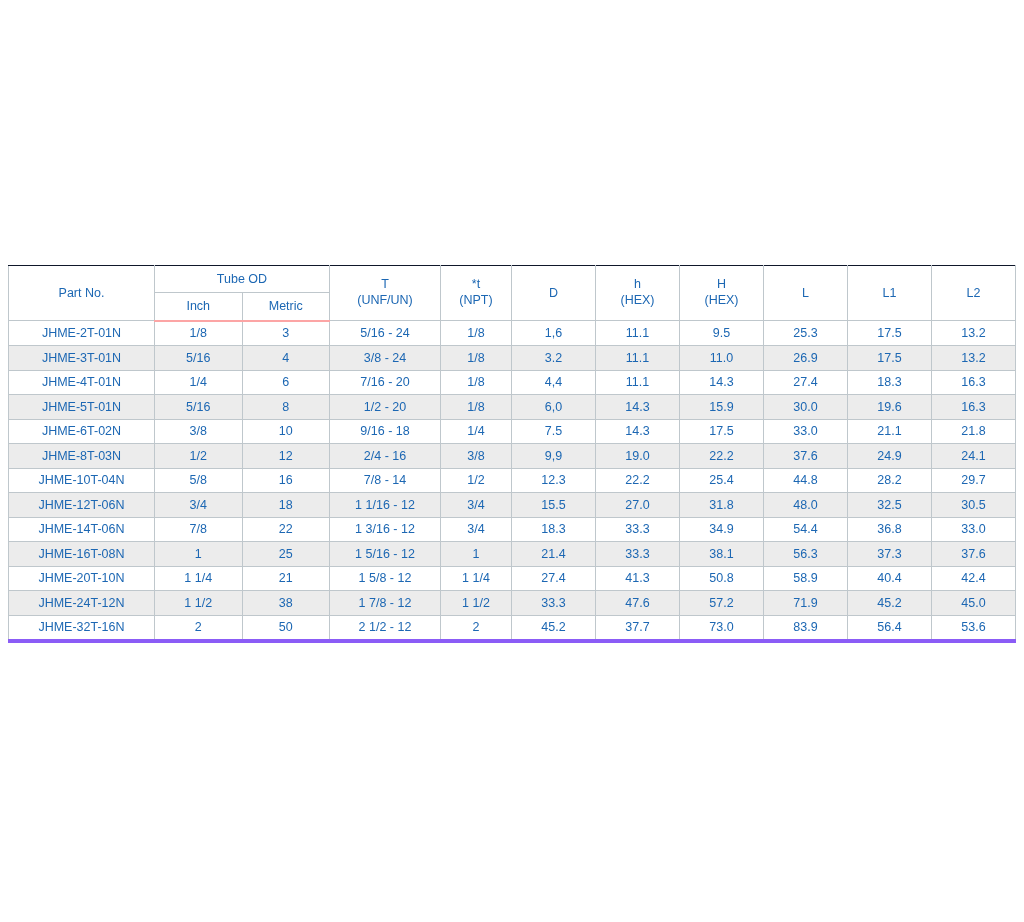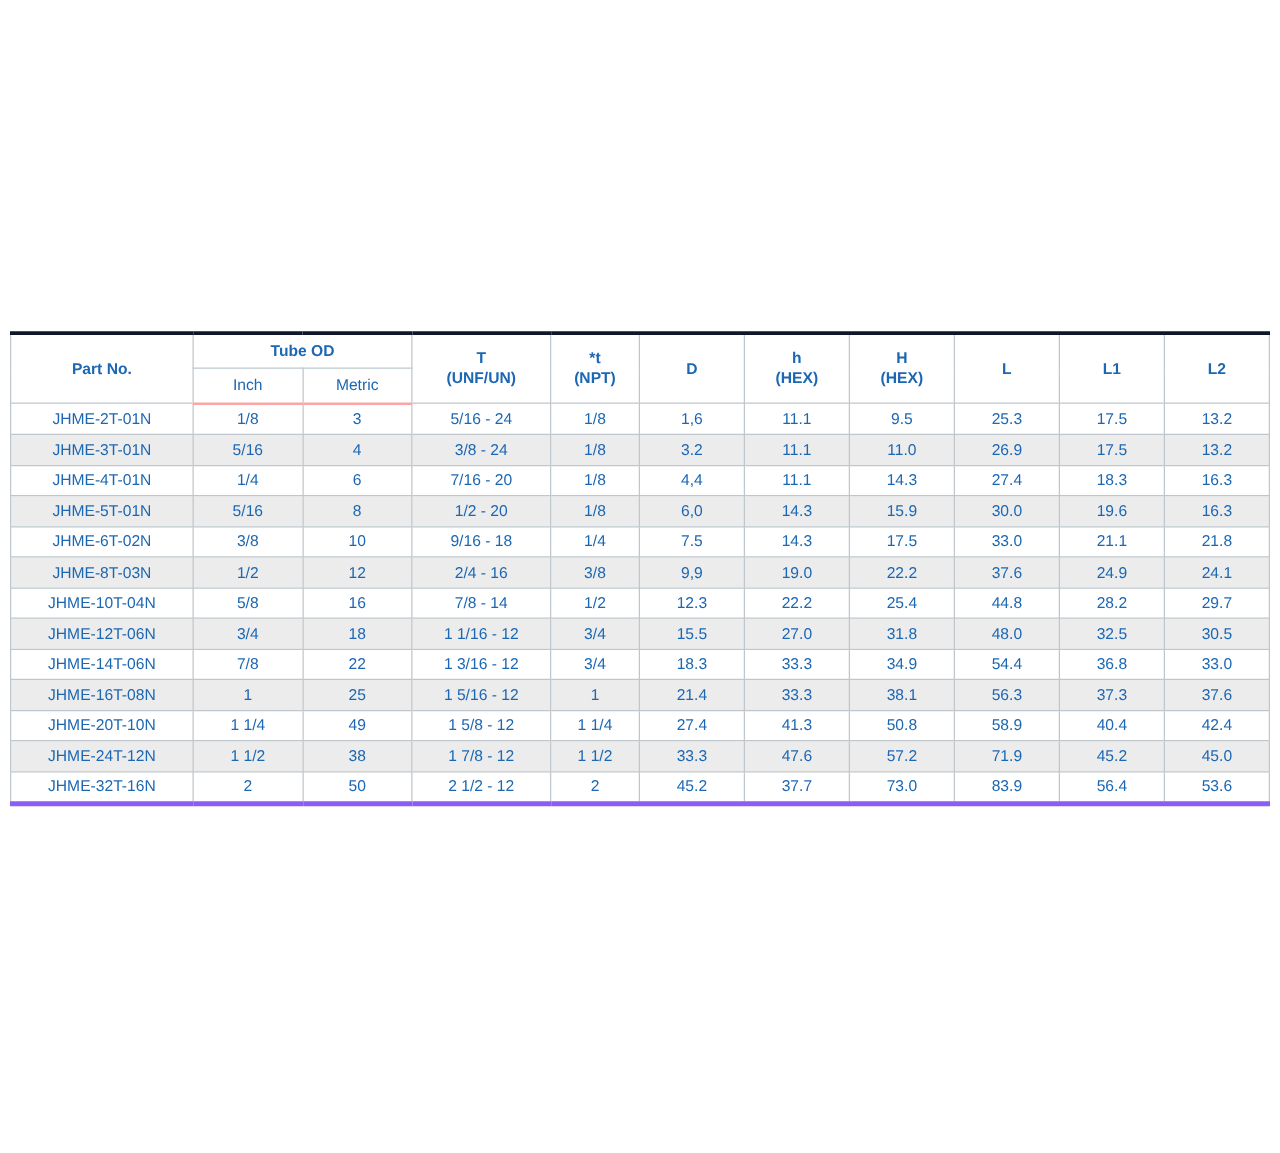--- a/index.html
+++ b/index.html
@@ -36,22 +36,21 @@
     white-space: nowrap;
   }
   thead th {
     color: #1667b1;
     font-weight: bold;
     font-size: 12.5px;
     height: 26px;
     line-height: 1.15;
   }
   thead tr.head-top th {
-    border-top: 3px solid #0f172a;
-    font-weight: bold;
+    border-top: 1px solid #0f172a;
   }
   thead tr:last-child th {
     border-bottom: 2px solid #fca5a5;
   }
   th.tall {
     height: 54px;
   }
   tbody td {
     height: 23.5px;
     color: #1c67b3;
@@ -248,21 +247,21 @@
           <td class="c-d">21.4</td>
           <td class="c-h">33.3</td>
           <td class="c-HH">38.1</td>
           <td class="c-L">56.3</td>
           <td class="c-L1">37.3</td>
           <td class="c-L2">37.6</td>
         </tr>
         <tr>
           <td class="part">JHME-20T-10N</td>
           <td class="c-inch">1 1/4</td>
-          <td class="c-metric">49</td>
+          <td class="c-metric">21</td>
           <td class="c-t">1 5/8 - 12</td>
           <td class="c-tt">1 1/4</td>
           <td class="c-d">27.4</td>
           <td class="c-h">41.3</td>
           <td class="c-HH">50.8</td>
           <td class="c-L">58.9</td>
           <td class="c-L1">40.4</td>
           <td class="c-L2">42.4</td>
         </tr>
         <tr class="alt">

